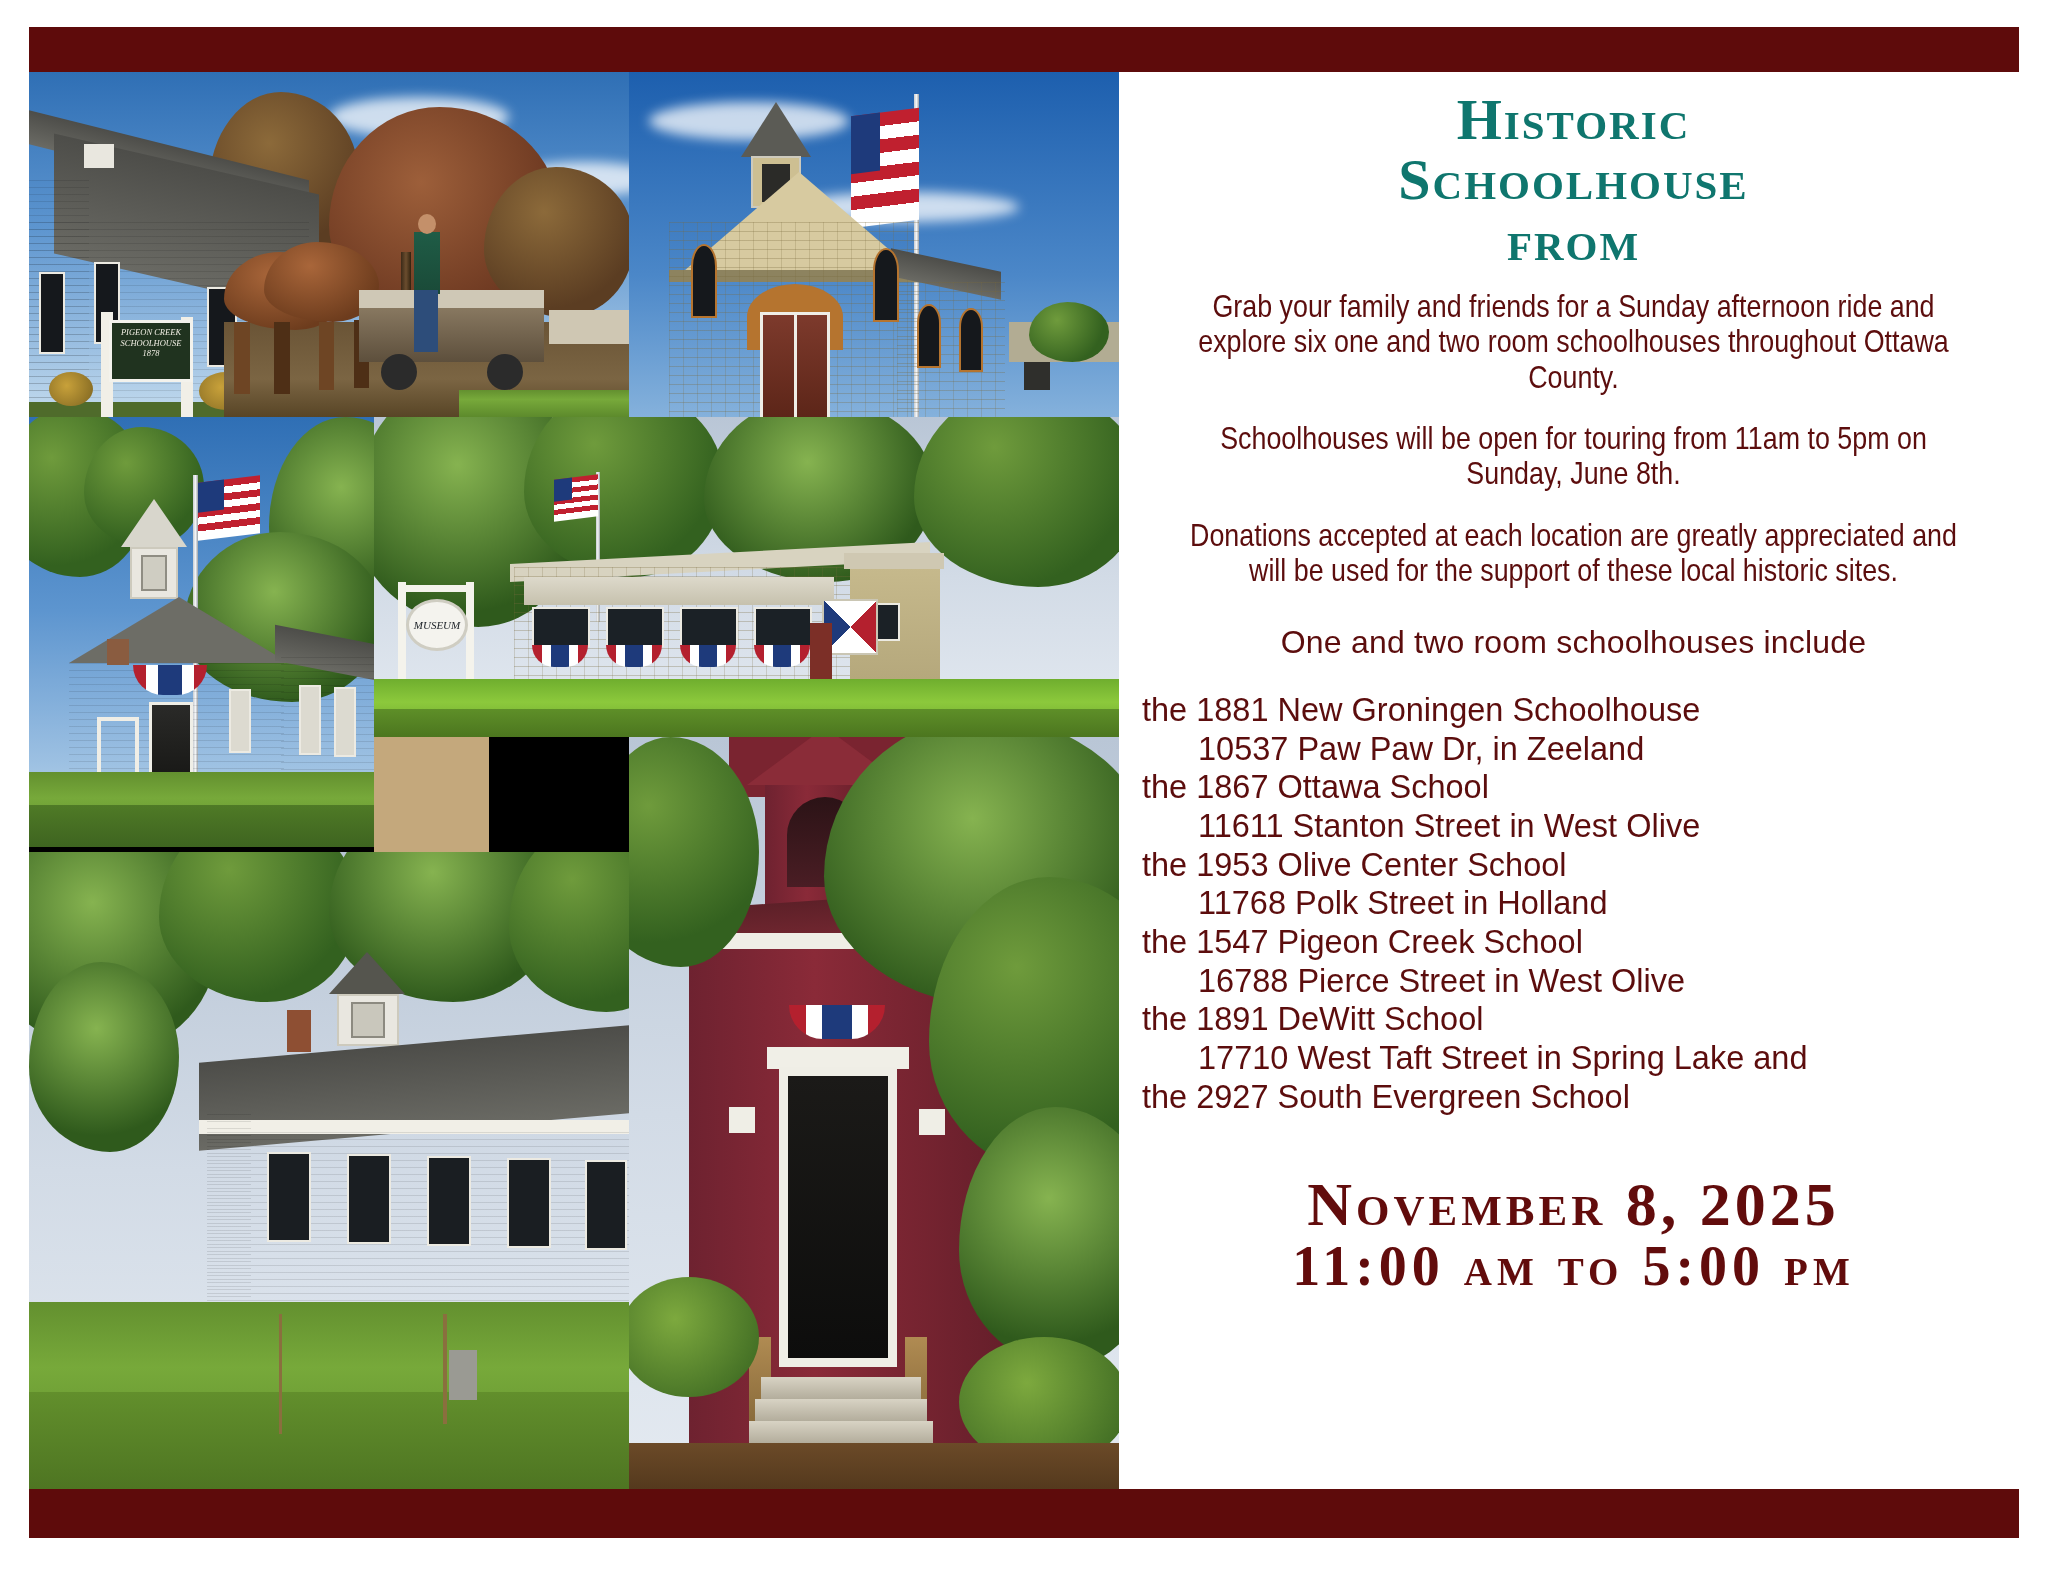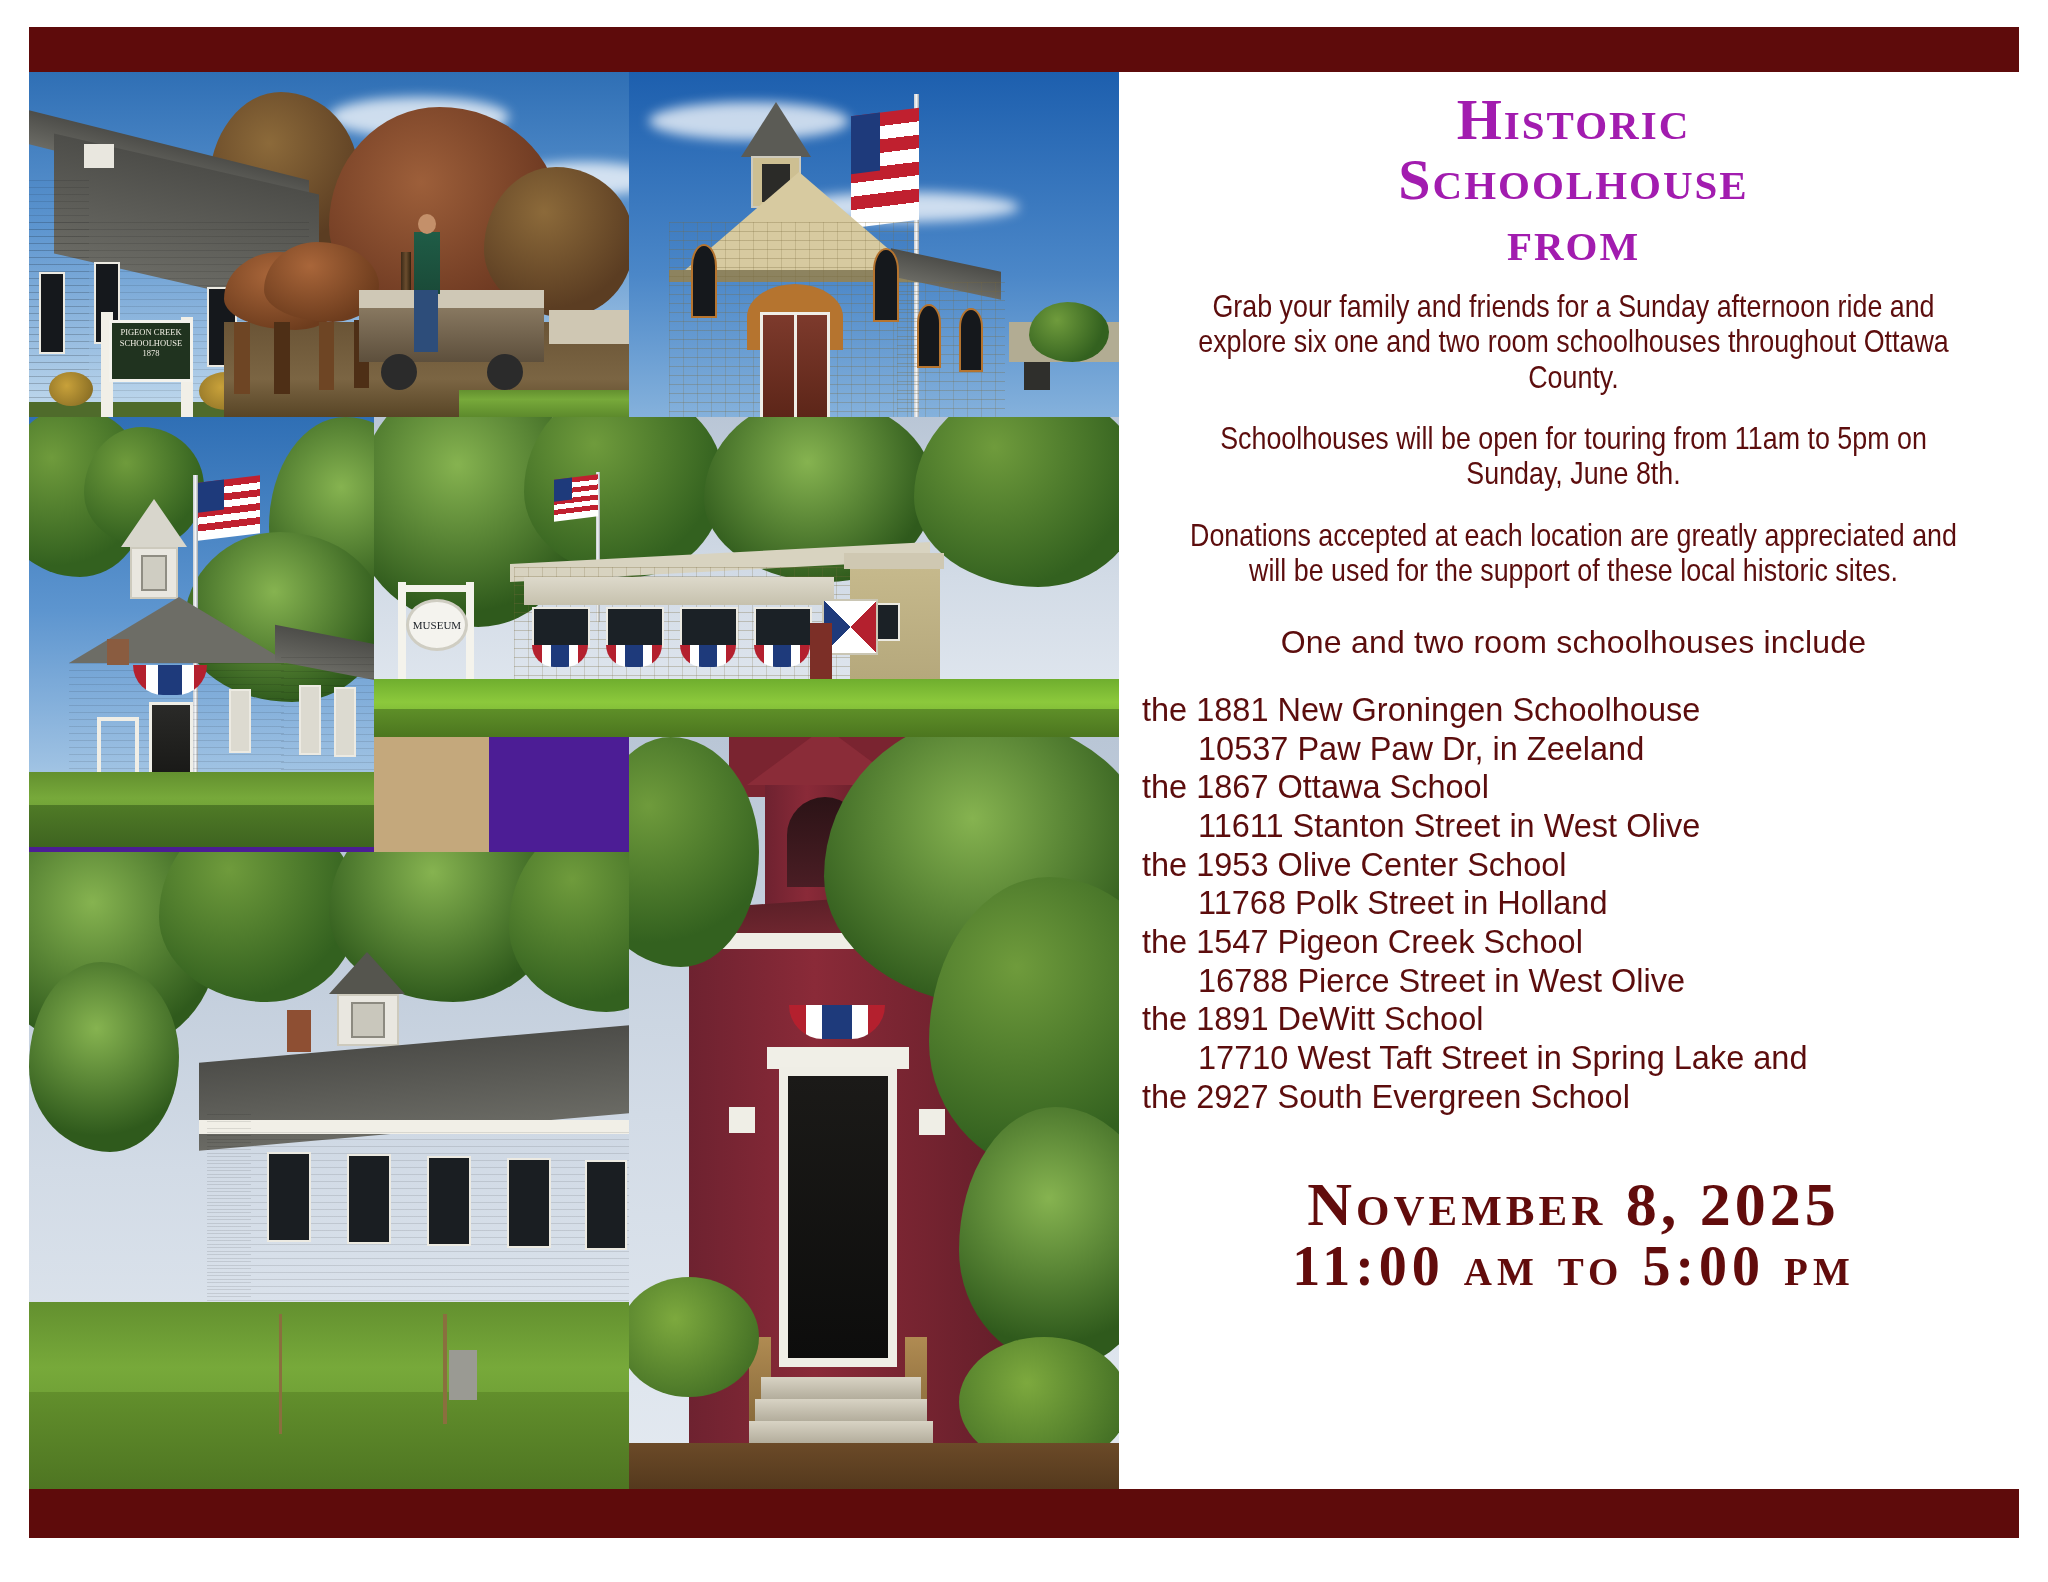--- a/index.html
+++ b/index.html
@@ -7,21 +7,21 @@
     width:2048px;height:1582px;position:relative;overflow:hidden;
     font-family:"Liberation Sans", sans-serif;
   }
 
   
   #poster{position:absolute;inset:0;background:#ffffff;}
   .bar-top{position:absolute;left:29px;top:27px;width:1990px;height:45px;background:#5e0b0b;}
   .bar-bottom{position:absolute;left:29px;top:1489px;width:1990px;height:49px;background:#5e0b0b;}
 
   
-  #collage{position:absolute;left:29px;top:72px;width:1090px;height:1107px;background:#4c1d95;}
+  #collage{position:absolute;left:29px;top:72px;width:1090px;height:1107px;background:#000000;font-style:italic;}
   .ph{position:absolute;overflow:hidden;background:#9bb7cf;}
 
   
   .sky{position:absolute;left:0;top:0;width:100%;height:100%;}
   .sky-blue{background:linear-gradient(#2f6fb5 0%,#5d95cf 45%,#9cc0e2 80%,#c5dcee 100%);}
   .sky-pale{background:linear-gradient(#b9c6d6 0%,#d2dbe6 50%,#e4eaf1 100%);}
   .sky-deep{background:linear-gradient(#1d5fae 0%,#4b87c8 50%,#9dc3e4 100%);}
   .grass{position:absolute;left:0;width:100%;background:linear-gradient(#63902f 0%,#77a93a 35%,#5d8a2c 100%);}
   .grass-bright{background:linear-gradient(#6fae2e 0%,#8cc93c 40%,#659c2b 100%);}
   .dirt{position:absolute;left:0;width:100%;background:linear-gradient(#6a5436 0%,#7b6543 60%,#584526 100%);}
@@ -64,21 +64,21 @@
   .horse{position:absolute;background:radial-gradient(ellipse at 40% 30%, #a9663a, #6d3c1d 75%);border-radius:46% 54% 40% 60%/60% 55% 45% 40%;}
   .wagon{position:absolute;background:linear-gradient(#8b7b63,#5d4f3c);}
   .tan-gap{position:absolute;background:#c4a87c;}
   .shrub{position:absolute;border-radius:50%;background:radial-gradient(circle at 40% 35%,#7da93e,#34601e);}
   .step{position:absolute;background:linear-gradient(#d8d3c4,#b3ad9c);}
   .walk{position:absolute;background:linear-gradient(#cfc9b8,#b6b0a0);}
 
   
   #textcol{position:absolute;left:1128px;top:72px;width:891px;height:1417px;}
   .headline{
-    color:#a21caf;font-family:"Liberation Serif",serif;font-weight:bold;
+    color:#0f766e;font-family:"Liberation Serif",serif;font-weight:bold;
     text-align:center;font-variant:small-caps;letter-spacing:2px;
     line-height:1.04;margin:4px;
   }
   .headline .l1{display:block;font-size:58px;}
   .headline .l2{display:block;font-size:58px;}
   .headline .l3{display:block;font-size:58px;}
   .headline .l4{display:block;font-size:58px;}
 
   .para{
     color:#5c0d0d;font-family:"Liberation Sans Narrow","Liberation Sans",sans-serif;

